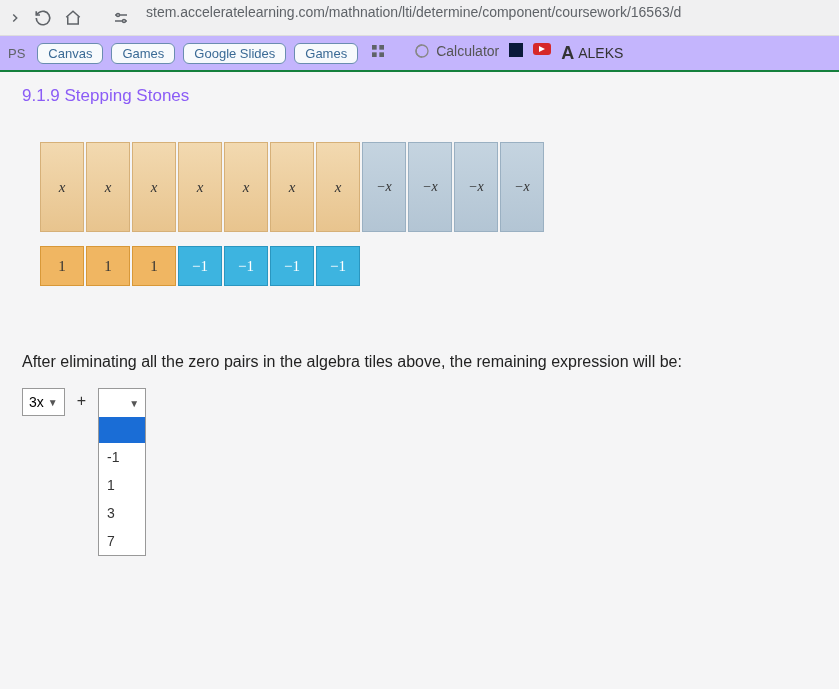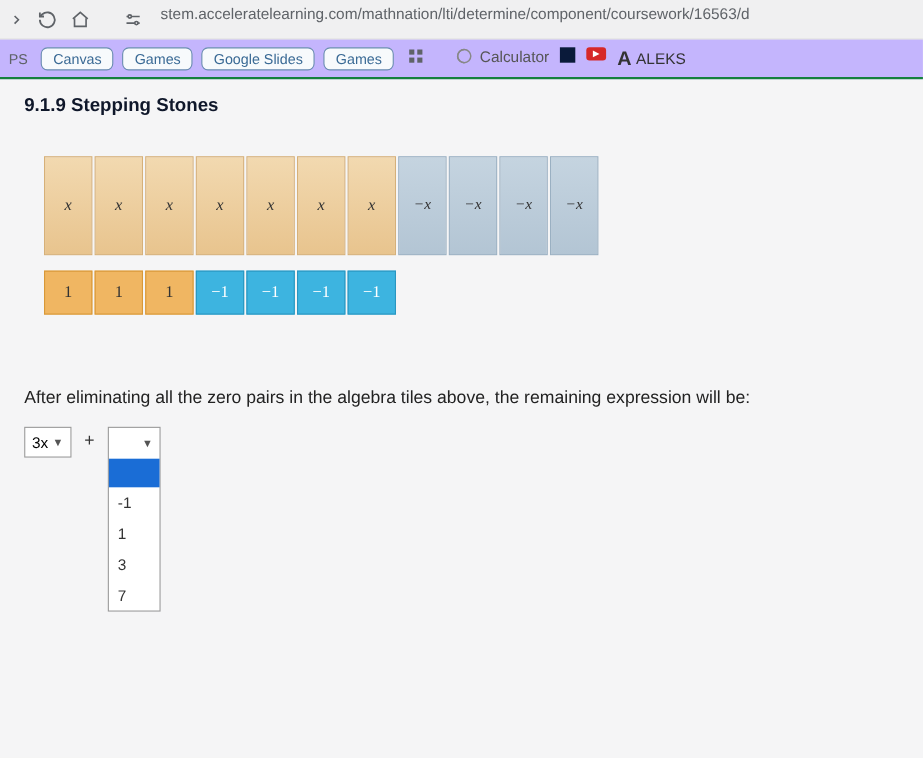--- a/index.html
+++ b/index.html
@@ -60,22 +60,22 @@
     .calc { color: #555; font-size: 14px; display: flex; align-items: center; gap: 6px; cursor: pointer; }
     .sq-dark { width: 14px; height: 14px; background: #0a1a3a; display: inline-block; cursor:pointer;}
     .sq-red { width: 18px; height: 12px; background: #d62828; border-radius: 3px; display: inline-block; position: relative; cursor:pointer;}
     .sq-red::after { content:''; position:absolute; left:6px; top:3px; border-left:6px solid white; border-top:3px solid transparent; border-bottom:3px solid transparent;}
     .aleks { color: #333; font-size: 14px; display: flex; align-items: center; gap: 4px; cursor:pointer;}
     .aleks .A { font-weight: bold; font-size: 18px; }
     .content {
       padding: 14px 22px;
     }
     .title {
-      color: #0f172a;
-      font-weight: bold;
+      color: #8b5cf6;
+      font-weight: normal;
       font-size: 17px;
       margin-bottom: 36px;
     }
     .tiles-area { margin-left: 18px; }
     .tile-row { display: flex; gap: 2px; }
     .tile-x {
       width: 44px;
       height: 90px;
       background: linear-gradient(#f2d9b0, #e8c48e);
       border: 1px solid #d6b078;

